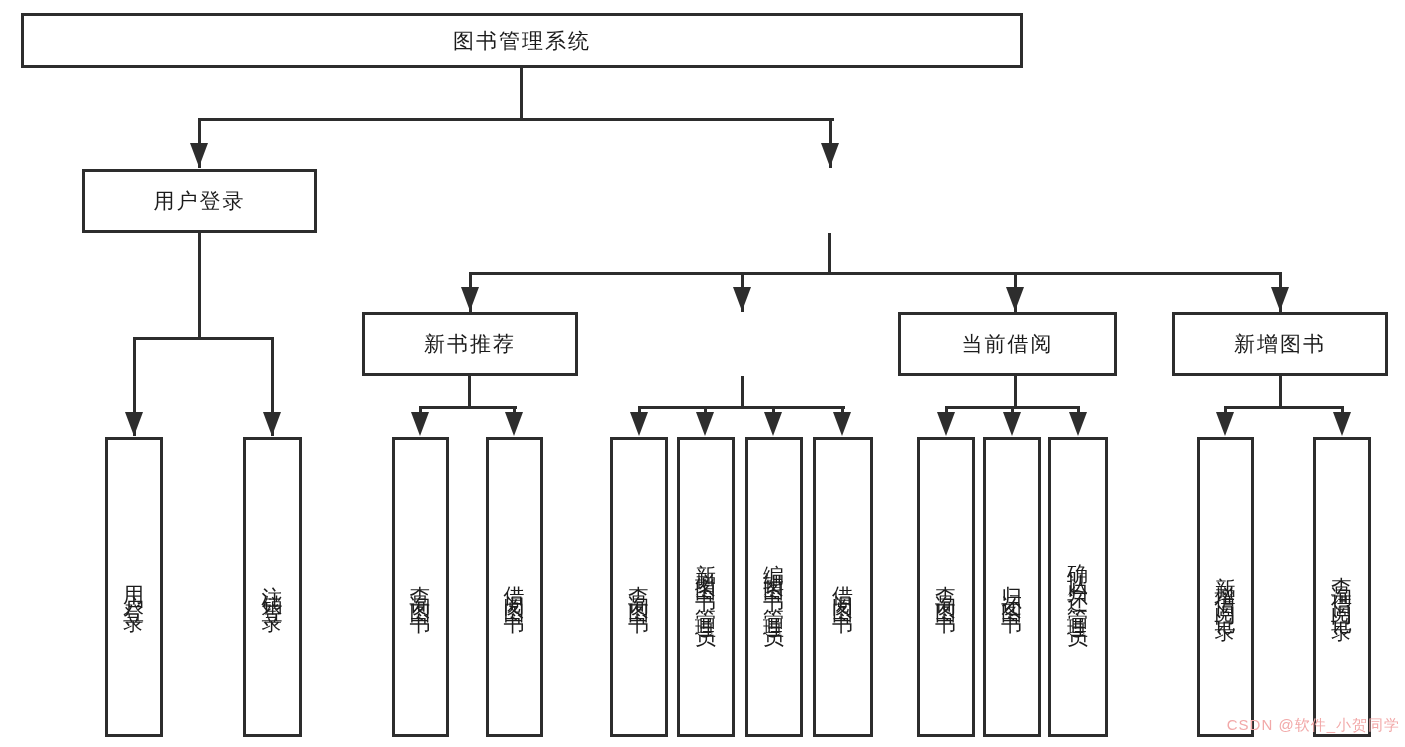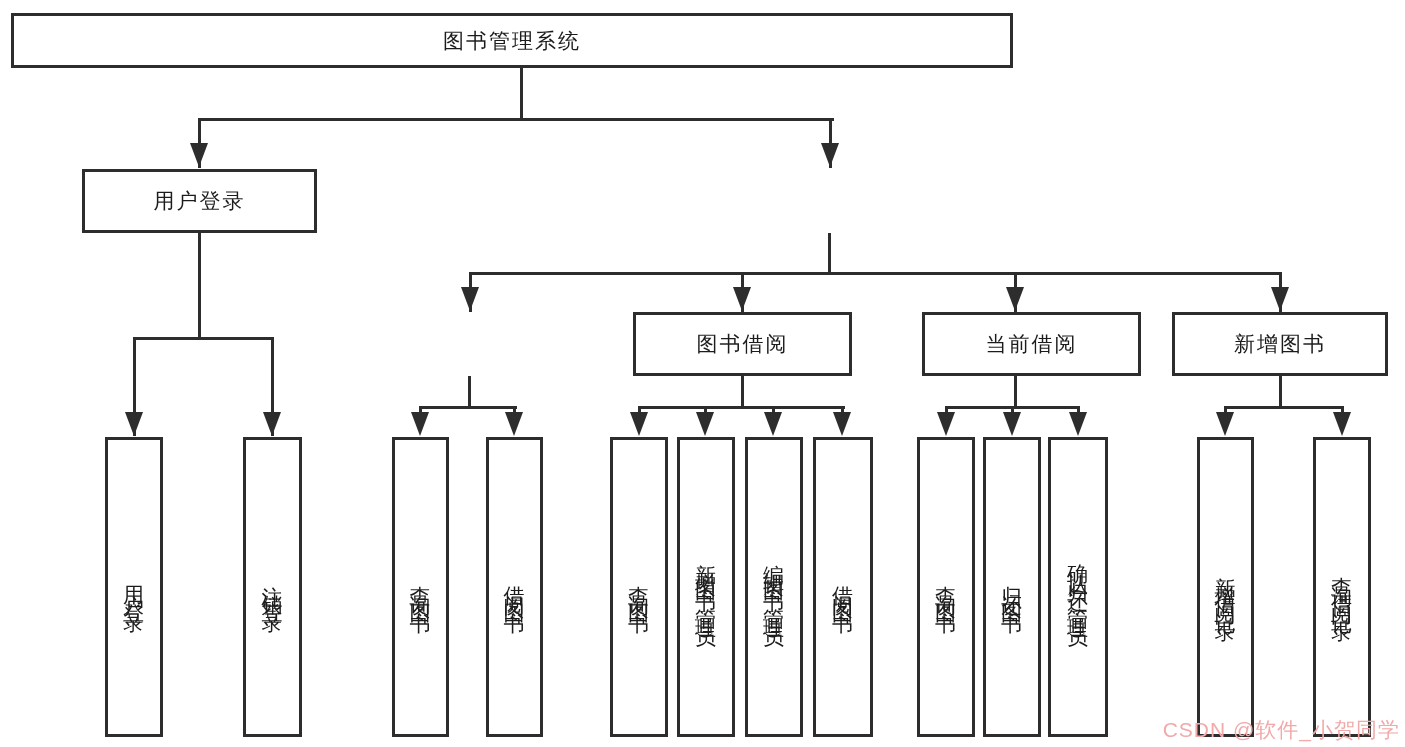--- a/index.html
+++ b/index.html
@@ -18,21 +18,21 @@
   }
   .vline{position:absolute;width:3px;background:#2d2d2d;z-index:1;}
   .hline{position:absolute;height:3px;background:#2d2d2d;z-index:1;}
   .arr{
     position:absolute;width:0;height:0;z-index:1;
     border-left:9px solid transparent;border-right:9px solid transparent;
     border-top:24px solid #2d2d2d;
   }
   .watermark{
     position:absolute;top:716px;right:5px;z-index:5;
-    font-size:21px;letter-spacing:1px;color:#f2a9a9;white-space:nowrap;
+    font-size:15px;letter-spacing:1px;color:#f2a9a9;white-space:nowrap;
   }
 </style>
 </head>
 <body>
 
 <div class="canvas">
 
   <div class="vline" style="left:520px;top:68px;height:53px;"></div>
   <div class="hline" style="left:198px;top:118px;width:636px;"></div>
   <div class="vline" style="left:198px;top:118px;height:50px;"></div>
@@ -85,32 +85,32 @@
   <div class="arr" style="left:1003px;top:412px;"></div>
   <div class="arr" style="left:1069px;top:412px;"></div>
 
   <div class="vline" style="left:1279px;top:376px;height:33px;"></div>
   <div class="hline" style="left:1224px;top:406px;width:120px;"></div>
   <div class="vline" style="left:1224px;top:406px;height:24px;"></div>
   <div class="vline" style="left:1341px;top:406px;height:24px;"></div>
   <div class="arr" style="left:1216px;top:412px;"></div>
   <div class="arr" style="left:1333px;top:412px;"></div>
 
-  <div class="box" style="left:11px;top:13px;width:1002px;height:55px;">
+  <div class="box" style="left:21px;top:13px;width:1002px;height:55px;">
     <span class="lbl">图书管理系统</span>
   </div>
 
   <div class="box" style="left:82px;top:169px;width:235px;height:64px;">
     <span class="lbl">用户登录</span>
   </div>
 
-  <div class="box" style="left:633px;top:312px;width:219px;height:64px;">
-    <span class="lbl">图书借阅</span>
+  <div class="box" style="left:362px;top:312px;width:216px;height:64px;">
+    <span class="lbl">新书推荐</span>
   </div>
-  <div class="box" style="left:922px;top:312px;width:219px;height:64px;">
+  <div class="box" style="left:898px;top:312px;width:219px;height:64px;">
     <span class="lbl">当前借阅</span>
   </div>
   <div class="box" style="left:1172px;top:312px;width:216px;height:64px;">
     <span class="lbl">新增图书</span>
   </div>
 
   <div class="box leaf" style="left:105px;top:437px;width:58px;height:300px;">
     <span class="lbl">用户登录</span>
   </div>
   <div class="box leaf" style="left:243px;top:437px;width:59px;height:300px;">

